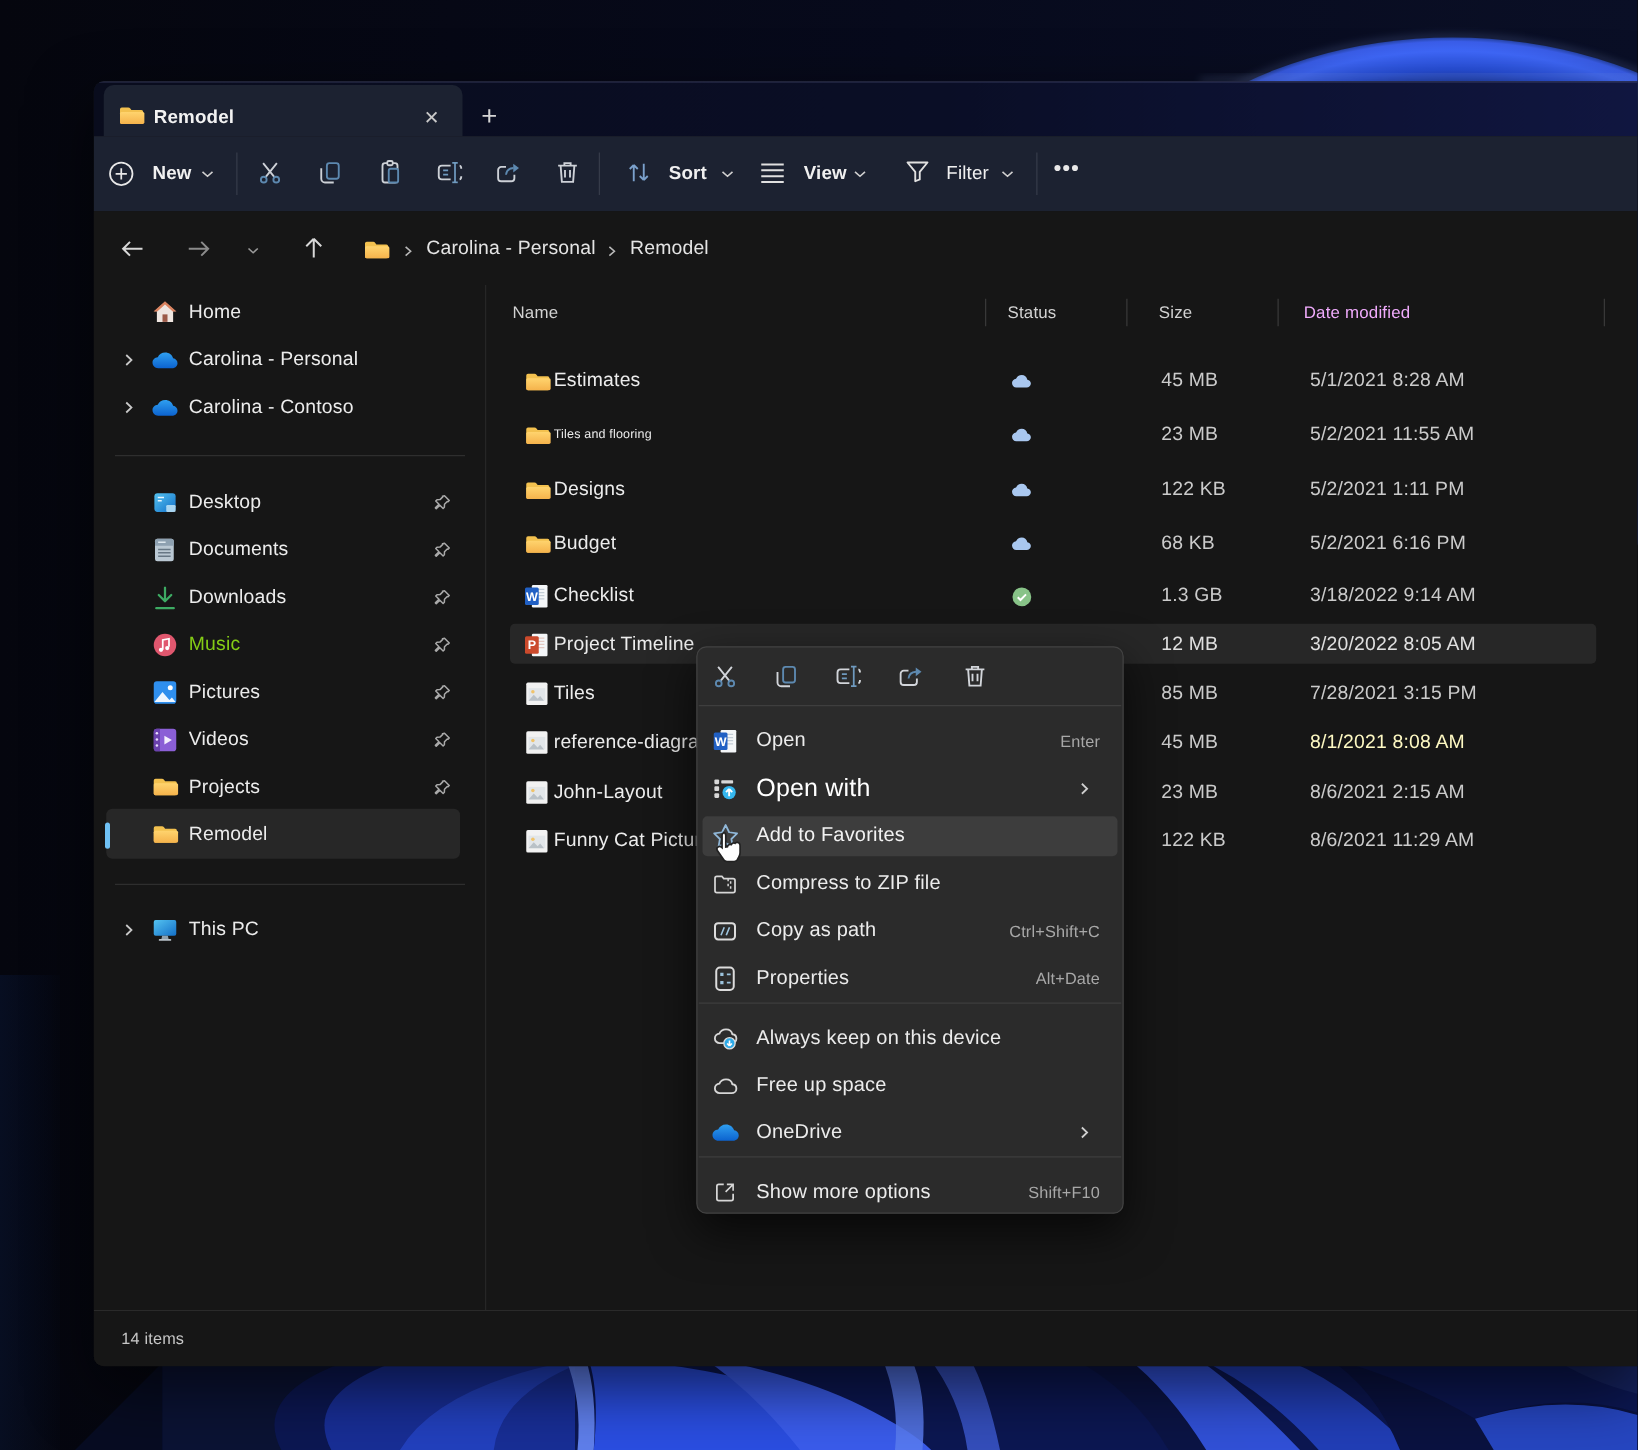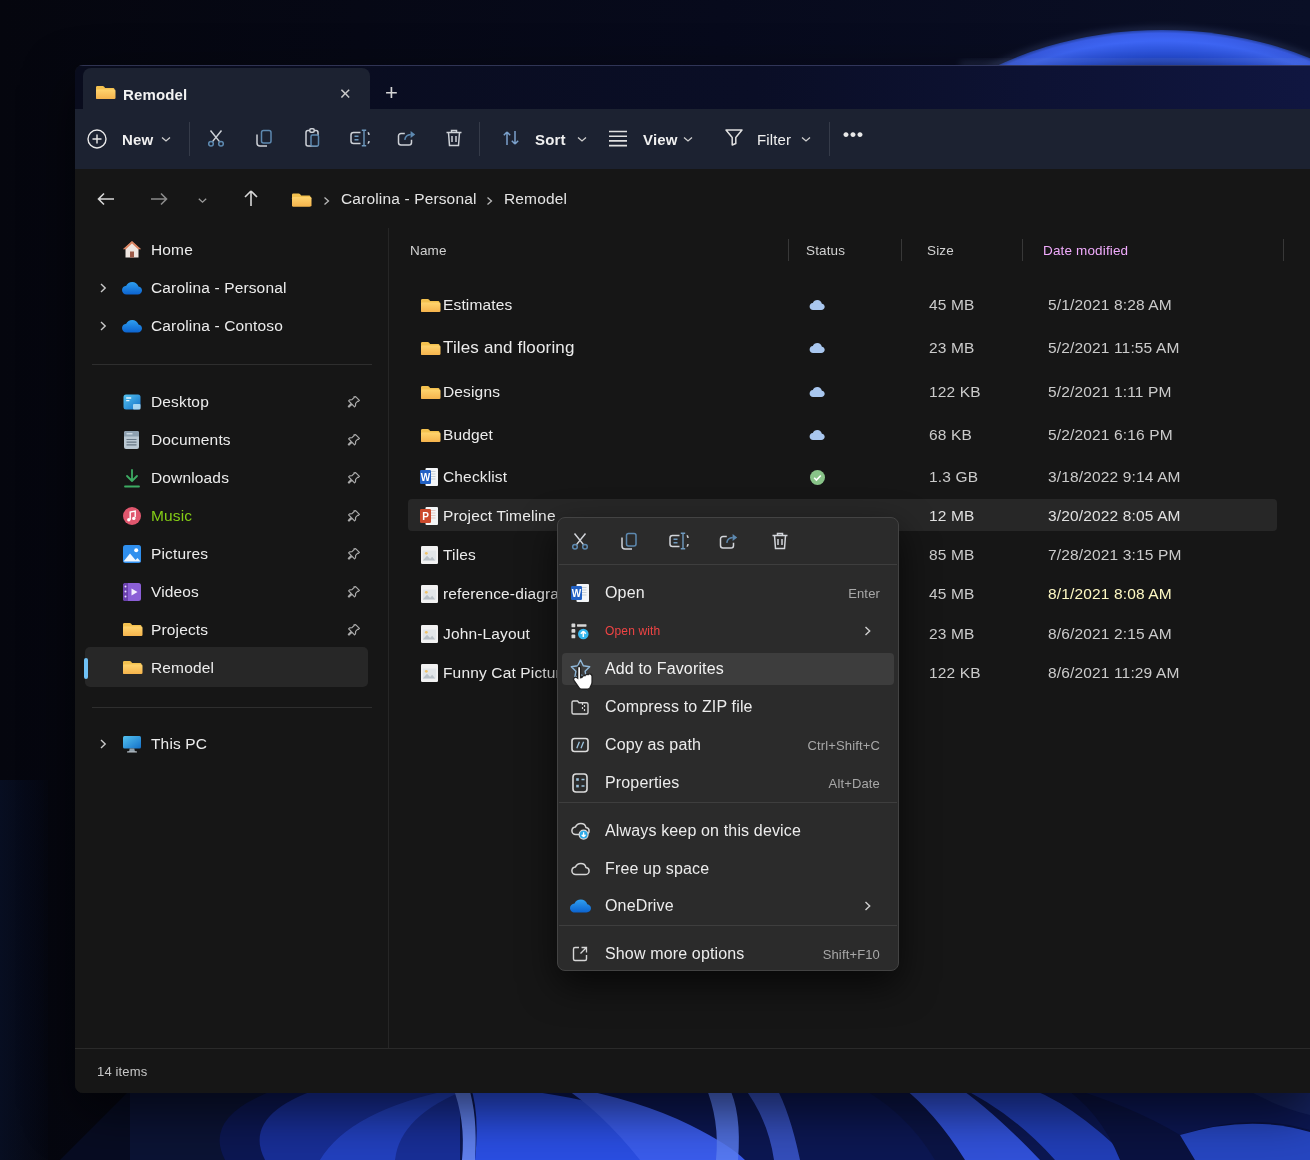--- a/index.html
+++ b/index.html
@@ -346,21 +346,21 @@
     <svg class="abs" style="left:733px;top:234px" width="18" height="12" viewBox="0 0 18 12">
         <path d="M5 11h8.3c1.9 0 3.4-1.4 3.4-3.2 0-1.6-1.2-2.9-2.8-3.1C13.4 2.4 11.6 1 9.4 1 7.3 1 5.5 2.2 4.8 4 3 4.2 1.6 5.6 1.6 7.4c0 2 1.6 3.6 3.4 3.6z" fill="#a9c7ef"></path>
       </svg>
     <div class="t" style="left:854px;top:240px;font-size:15.5px;color:#cbcbcb;">45 MB</div>
     <div class="t" style="left:973px;top:240px;font-size:15.5px;color:#cbcbcb;">5/1/2021 8:28 AM</div>
 
     <svg class="abs" style="left:345px;top:275px" width="21" height="17" viewBox="0 0 21 16">
         <path d="M1 2.8Q1 1.4 2.4 1.4h5.2q1 0 1.6.9l.9 1.2h8q1.4 0 1.4 1.4v8.3q0 1.4-1.4 1.4H2.4Q1 14.6 1 13.2z" fill="#f3c14f"></path>
         <rect x="1" y="5" width="19.5" height="9.6" rx="1.3" fill="url(#fold)"></rect>
       </svg>
-    <div class="t" style="left:368px;top:283px;font-size:17px;color:#ececec;text-align:right;">Tiles and flooring</div>
+    <div class="t" style="left:368px;top:283px;font-size:10px;color:#ececec;text-align:right;">Tiles and flooring</div>
     <svg class="abs" style="left:733px;top:277px" width="18" height="12" viewBox="0 0 18 12">
         <path d="M5 11h8.3c1.9 0 3.4-1.4 3.4-3.2 0-1.6-1.2-2.9-2.8-3.1C13.4 2.4 11.6 1 9.4 1 7.3 1 5.5 2.2 4.8 4 3 4.2 1.6 5.6 1.6 7.4c0 2 1.6 3.6 3.4 3.6z" fill="#a9c7ef"></path>
       </svg>
     <div class="t" style="left:854px;top:283px;font-size:15.5px;color:#cbcbcb;">23 MB</div>
     <div class="t" style="left:973px;top:283px;font-size:15.5px;color:#cbcbcb;">5/2/2021 11:55 AM</div>
 
     <svg class="abs" style="left:345px;top:319px" width="21" height="17" viewBox="0 0 21 16">
         <path d="M1 2.8Q1 1.4 2.4 1.4h5.2q1 0 1.6.9l.9 1.2h8q1.4 0 1.4 1.4v8.3q0 1.4-1.4 1.4H2.4Q1 14.6 1 13.2z" fill="#f3c14f"></path>
         <rect x="1" y="5" width="19.5" height="9.6" rx="1.3" fill="url(#fold)"></rect>
       </svg>
@@ -492,21 +492,21 @@
   <div class="t" style="right:18px;left:auto;top:75px;font-size:13px;color:#a8a8a8;">Enter</div>
 
   <svg class="abs" style="left:12px;top:102px" width="20" height="21" viewBox="0 0 20 21">
       <rect x="1.5" y="3.5" width="3.8" height="3.8" rx="0.9" fill="#d8d8d8"></rect>
       <rect x="1.5" y="9" width="3.8" height="3.8" rx="0.9" fill="#d8d8d8"></rect>
       <rect x="1.5" y="14.5" width="3.8" height="3.8" rx="0.9" fill="#d8d8d8"></rect>
       <rect x="7" y="4.2" width="9.5" height="2.5" rx="0.6" fill="#d8d8d8"></rect>
       <circle cx="13.3" cy="14" r="5.3" fill="#35b7ef"></circle>
       <path d="M13.3 17v-5.4M13.3 11.2l-2.5 2.5M13.3 11.2l2.5 2.5" stroke="#fff" stroke-width="1.5" fill="none"></path>
     </svg>
-  <div class="t" style="left:47px;top:113px;font-size:12px;color:#ef4444;">Open with</div>
+  <div class="t" style="left:47px;top:113px;font-size:20px;color:#ffffff;">Open with</div>
   <svg class="abs" style="left:305px;top:107px" width="9" height="12" viewBox="0 0 9 12" fill="none" stroke="#cfcfcf" stroke-width="1.4">
       <path d="M2.5 2l4.2 4L2.5 10"></path>
     </svg>
 
   <svg class="abs" style="left:11px;top:140px" width="23" height="22" viewBox="0 0 23 22" fill="none" stroke="#90b7d8" stroke-width="1.4">
       <path d="M11.5 2l2.8 5.8 6.4.9-4.6 4.5 1.1 6.3-5.7-3-5.7 3 1.1-6.3L2.3 8.7l6.4-.9z" stroke-linejoin="round"></path>
     </svg>
   <div class="t" style="left:47px;top:151px;font-size:16px;color:#f2f2f2;">Add to Favorites</div>
 
   <svg class="abs" style="left:12px;top:179px" width="20" height="20" viewBox="0 0 20 20" fill="none" stroke="#d6d6d6" stroke-width="1.4">

